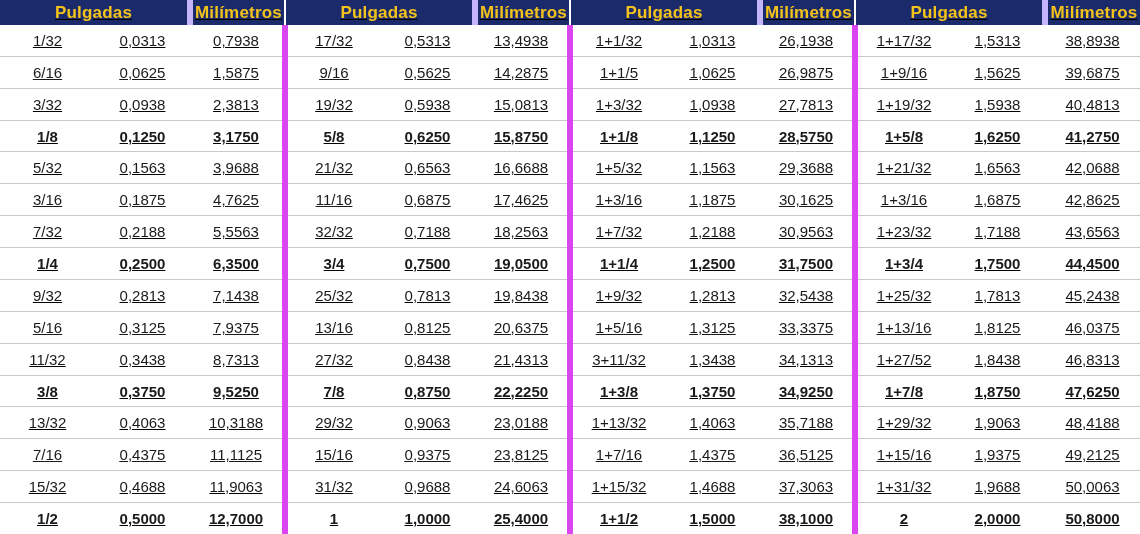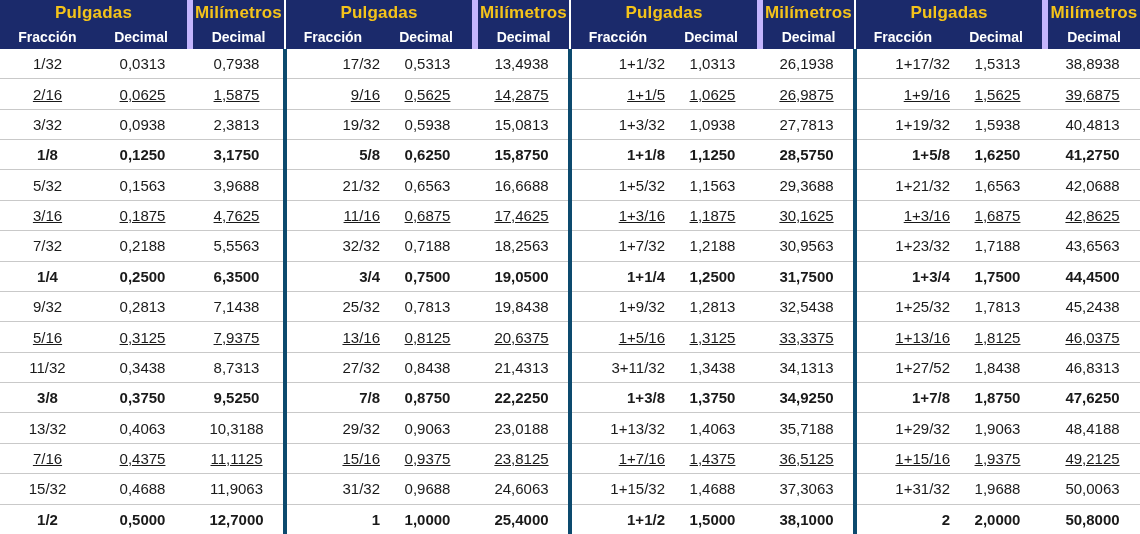--- a/index.html
+++ b/index.html
@@ -48,90 +48,77 @@
 
   
   td.cell {
     font-size: 15px;
     color: #1a1a1a;
     text-align: center;
     height: 27px;
     border-bottom: 1px solid #c9c9c9;
     white-space: nowrap;
   }
-  td.grp-start { border-left: 2px solid #d946ef; text-align: right; }
+  td.grp-start { border-left: 6px solid #d946ef; }
   td.grp-end { border-right: 4px solid #0c4a6e; }
 
   tr.r-bold td.cell { font-weight: bold; }
   tr.r-under td.cell span.val { text-decoration: underline; }
 
   tr.r-last td.cell {
     border-bottom: none;
     font-weight: bold;
     margin-left: 43px;
   }
   
   table.conv {
     border: 0;
   }
   .wrap {
     width: 912px;
     height: 534px;
     position: relative;
     background: #fff;
+    text-decoration: underline;
   }
 </style>
 </head>
 <body>
 
 <div class="wrap">
   <table class="conv">
     <thead>
       <tr class="hdr-top">
         <th colspan="2" class="yellowtxt">Pulgadas</th>
         <th class="yellowtxt sep-left sep-right">Milímetros</th>
         <th colspan="2" class="yellowtxt">Pulgadas</th>
         <th class="yellowtxt sep-left sep-right">Milímetros</th>
         <th colspan="2" class="yellowtxt">Pulgadas</th>
         <th class="yellowtxt sep-left sep-right">Milímetros</th>
         <th colspan="2" class="yellowtxt">Pulgadas</th>
         <th class="yellowtxt sep-left">Milímetros</th>
       </tr>
-      <tr class="hdr-sub">
-        <th>Fracción</th>
-        <th>Decimal</th>
-        <th class="sep-left sep-right">Decimal</th>
-        <th>Fracción</th>
-        <th>Decimal</th>
-        <th class="sep-left sep-right">Decimal</th>
-        <th>Fracción</th>
-        <th>Decimal</th>
-        <th class="sep-left sep-right">Decimal</th>
-        <th>Fracción</th>
-        <th>Decimal</th>
-        <th class="sep-left">Decimal</th>
-      </tr>
     </thead>
     <tbody id="tbody">
         <tr>
           <td class="cell"><span class="val">1/32</span></td>
           <td class="cell"><span class="val">0,0313</span></td>
           <td class="cell grp-end"><span class="val">0,7938</span></td>
           <td class="cell grp-start"><span class="val">17/32</span></td>
           <td class="cell"><span class="val">0,5313</span></td>
           <td class="cell grp-end"><span class="val">13,4938</span></td>
           <td class="cell grp-start"><span class="val">1+1/32</span></td>
           <td class="cell"><span class="val">1,0313</span></td>
           <td class="cell grp-end"><span class="val">26,1938</span></td>
           <td class="cell grp-start"><span class="val">1+17/32</span></td>
           <td class="cell"><span class="val">1,5313</span></td>
           <td class="cell"><span class="val">38,8938</span></td>
         </tr>
         <tr class="r-under">
-          <td class="cell"><span class="val">2/16</span></td>
+          <td class="cell"><span class="val">6/16</span></td>
           <td class="cell"><span class="val">0,0625</span></td>
           <td class="cell grp-end"><span class="val">1,5875</span></td>
           <td class="cell grp-start"><span class="val">9/16</span></td>
           <td class="cell"><span class="val">0,5625</span></td>
           <td class="cell grp-end"><span class="val">14,2875</span></td>
           <td class="cell grp-start"><span class="val">1+1/5</span></td>
           <td class="cell"><span class="val">1,0625</span></td>
           <td class="cell grp-end"><span class="val">26,9875</span></td>
           <td class="cell grp-start"><span class="val">1+9/16</span></td>
           <td class="cell"><span class="val">1,5625</span></td>

